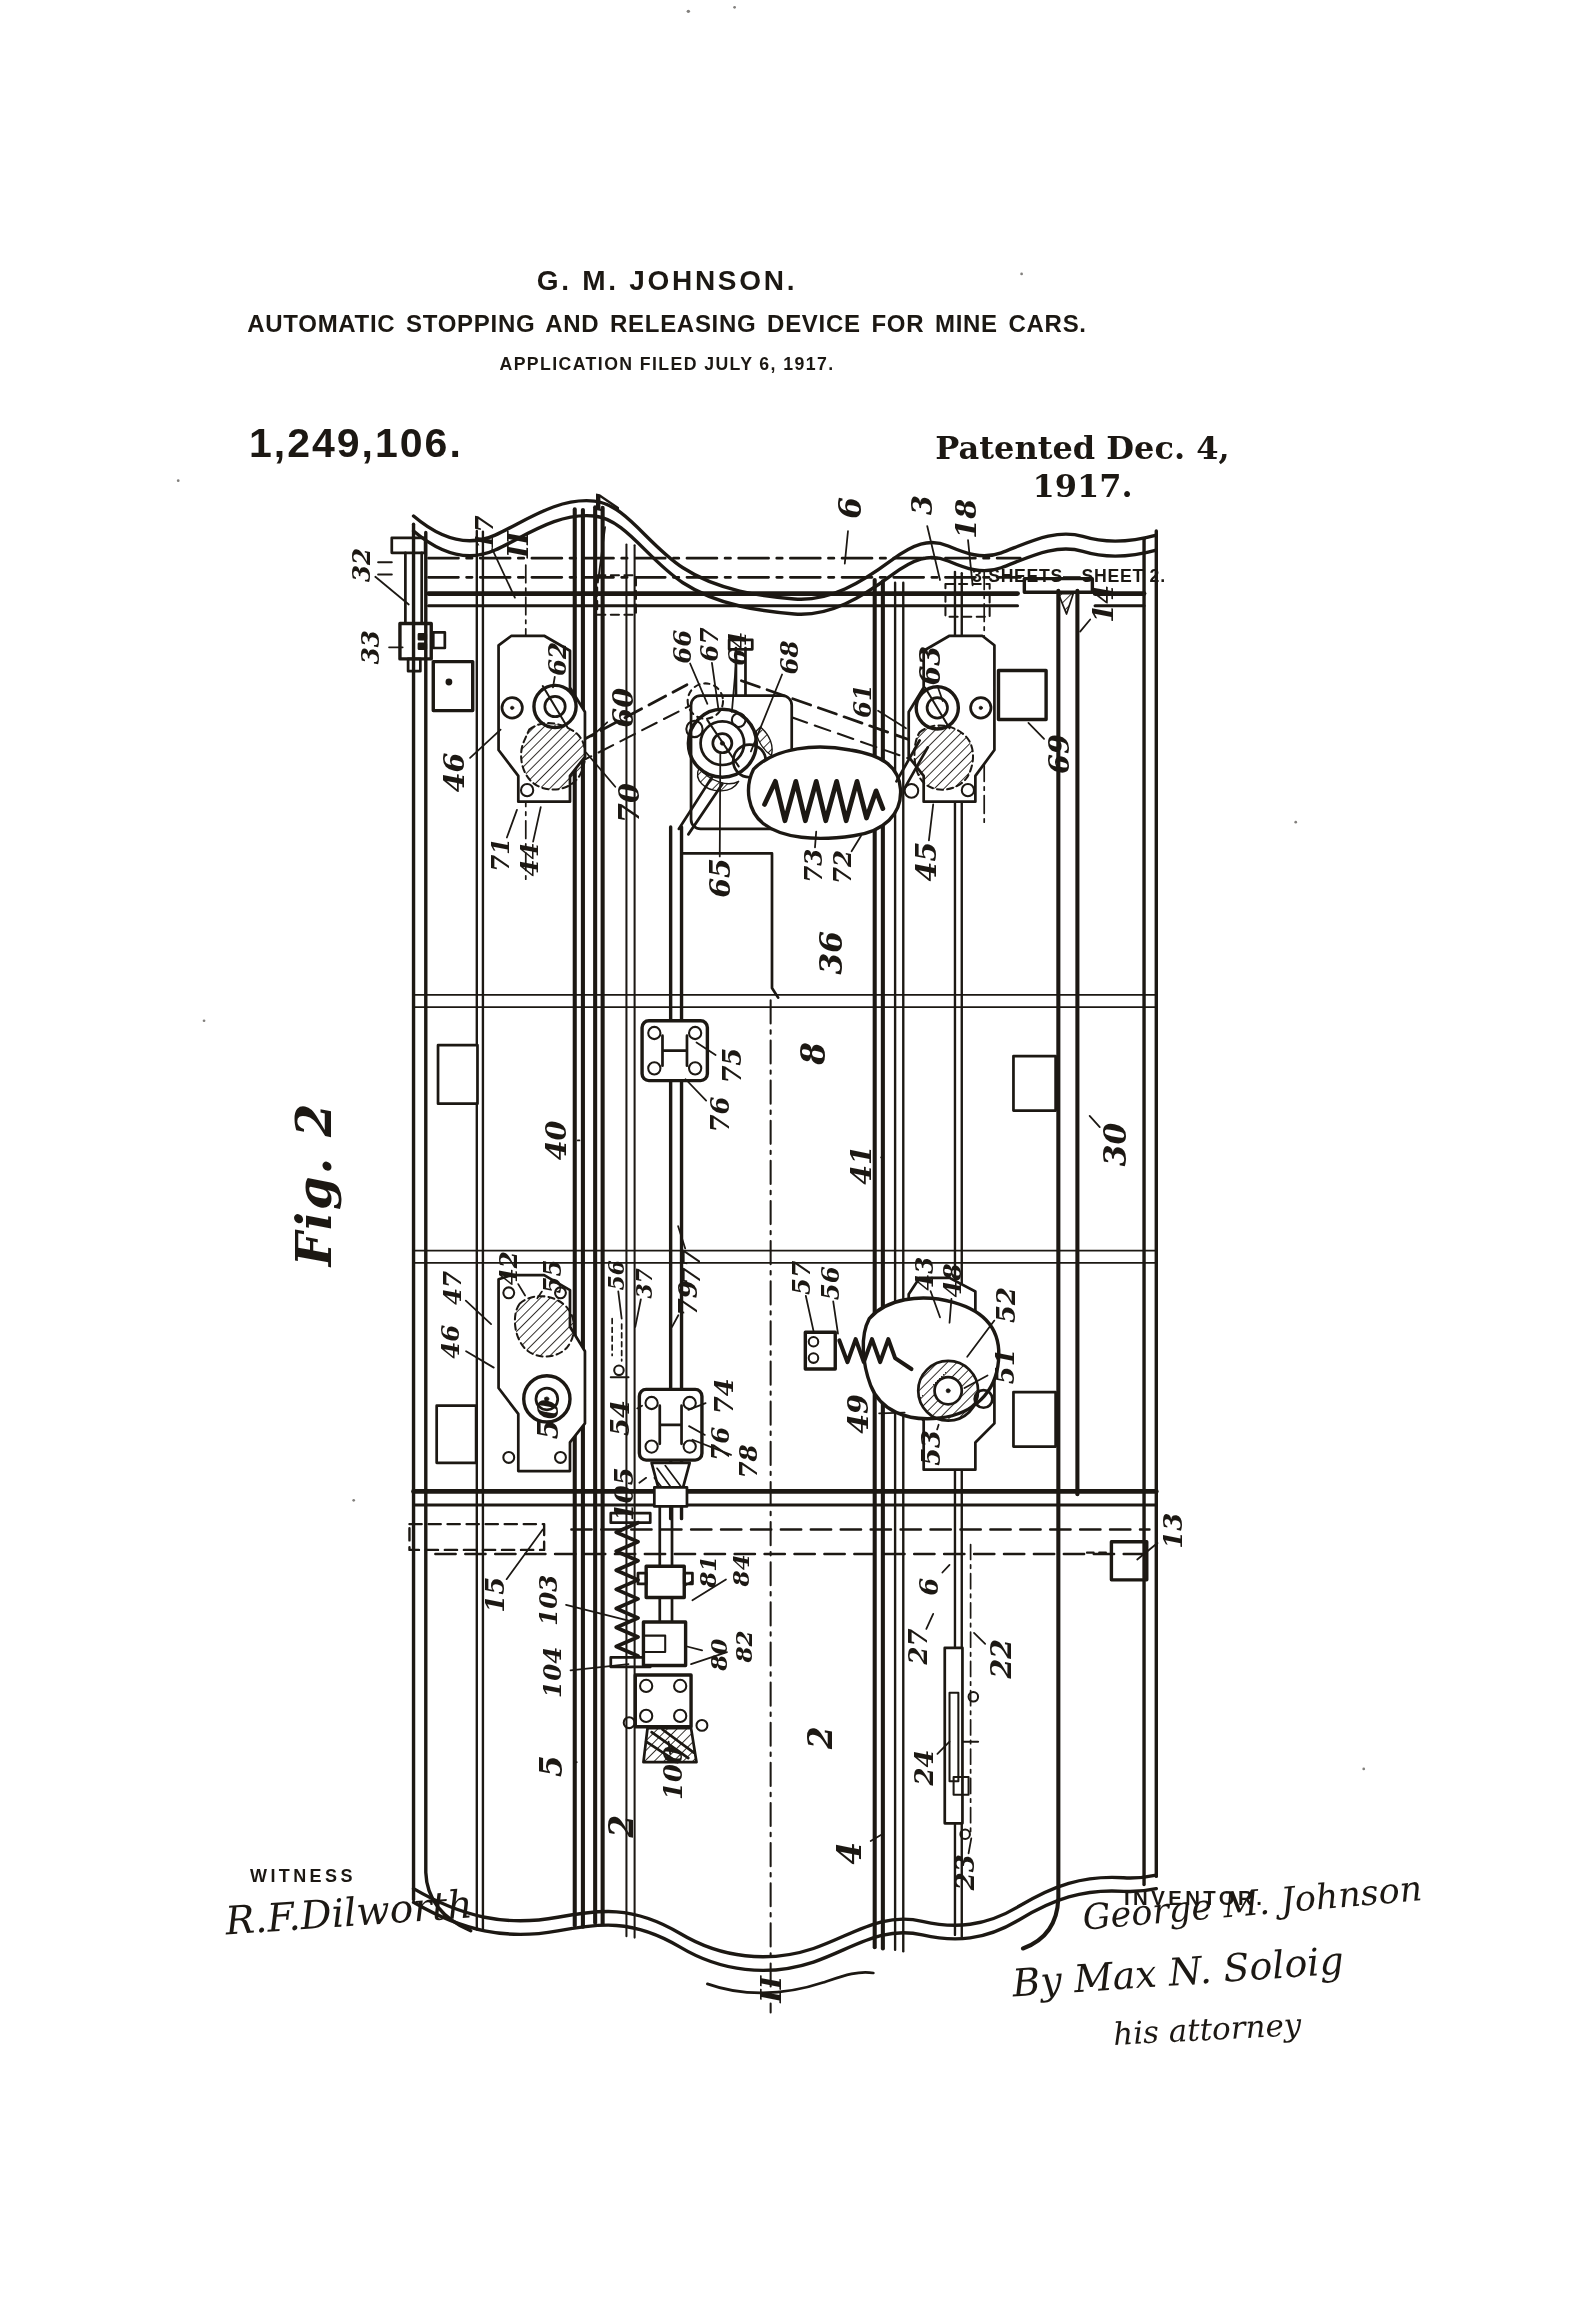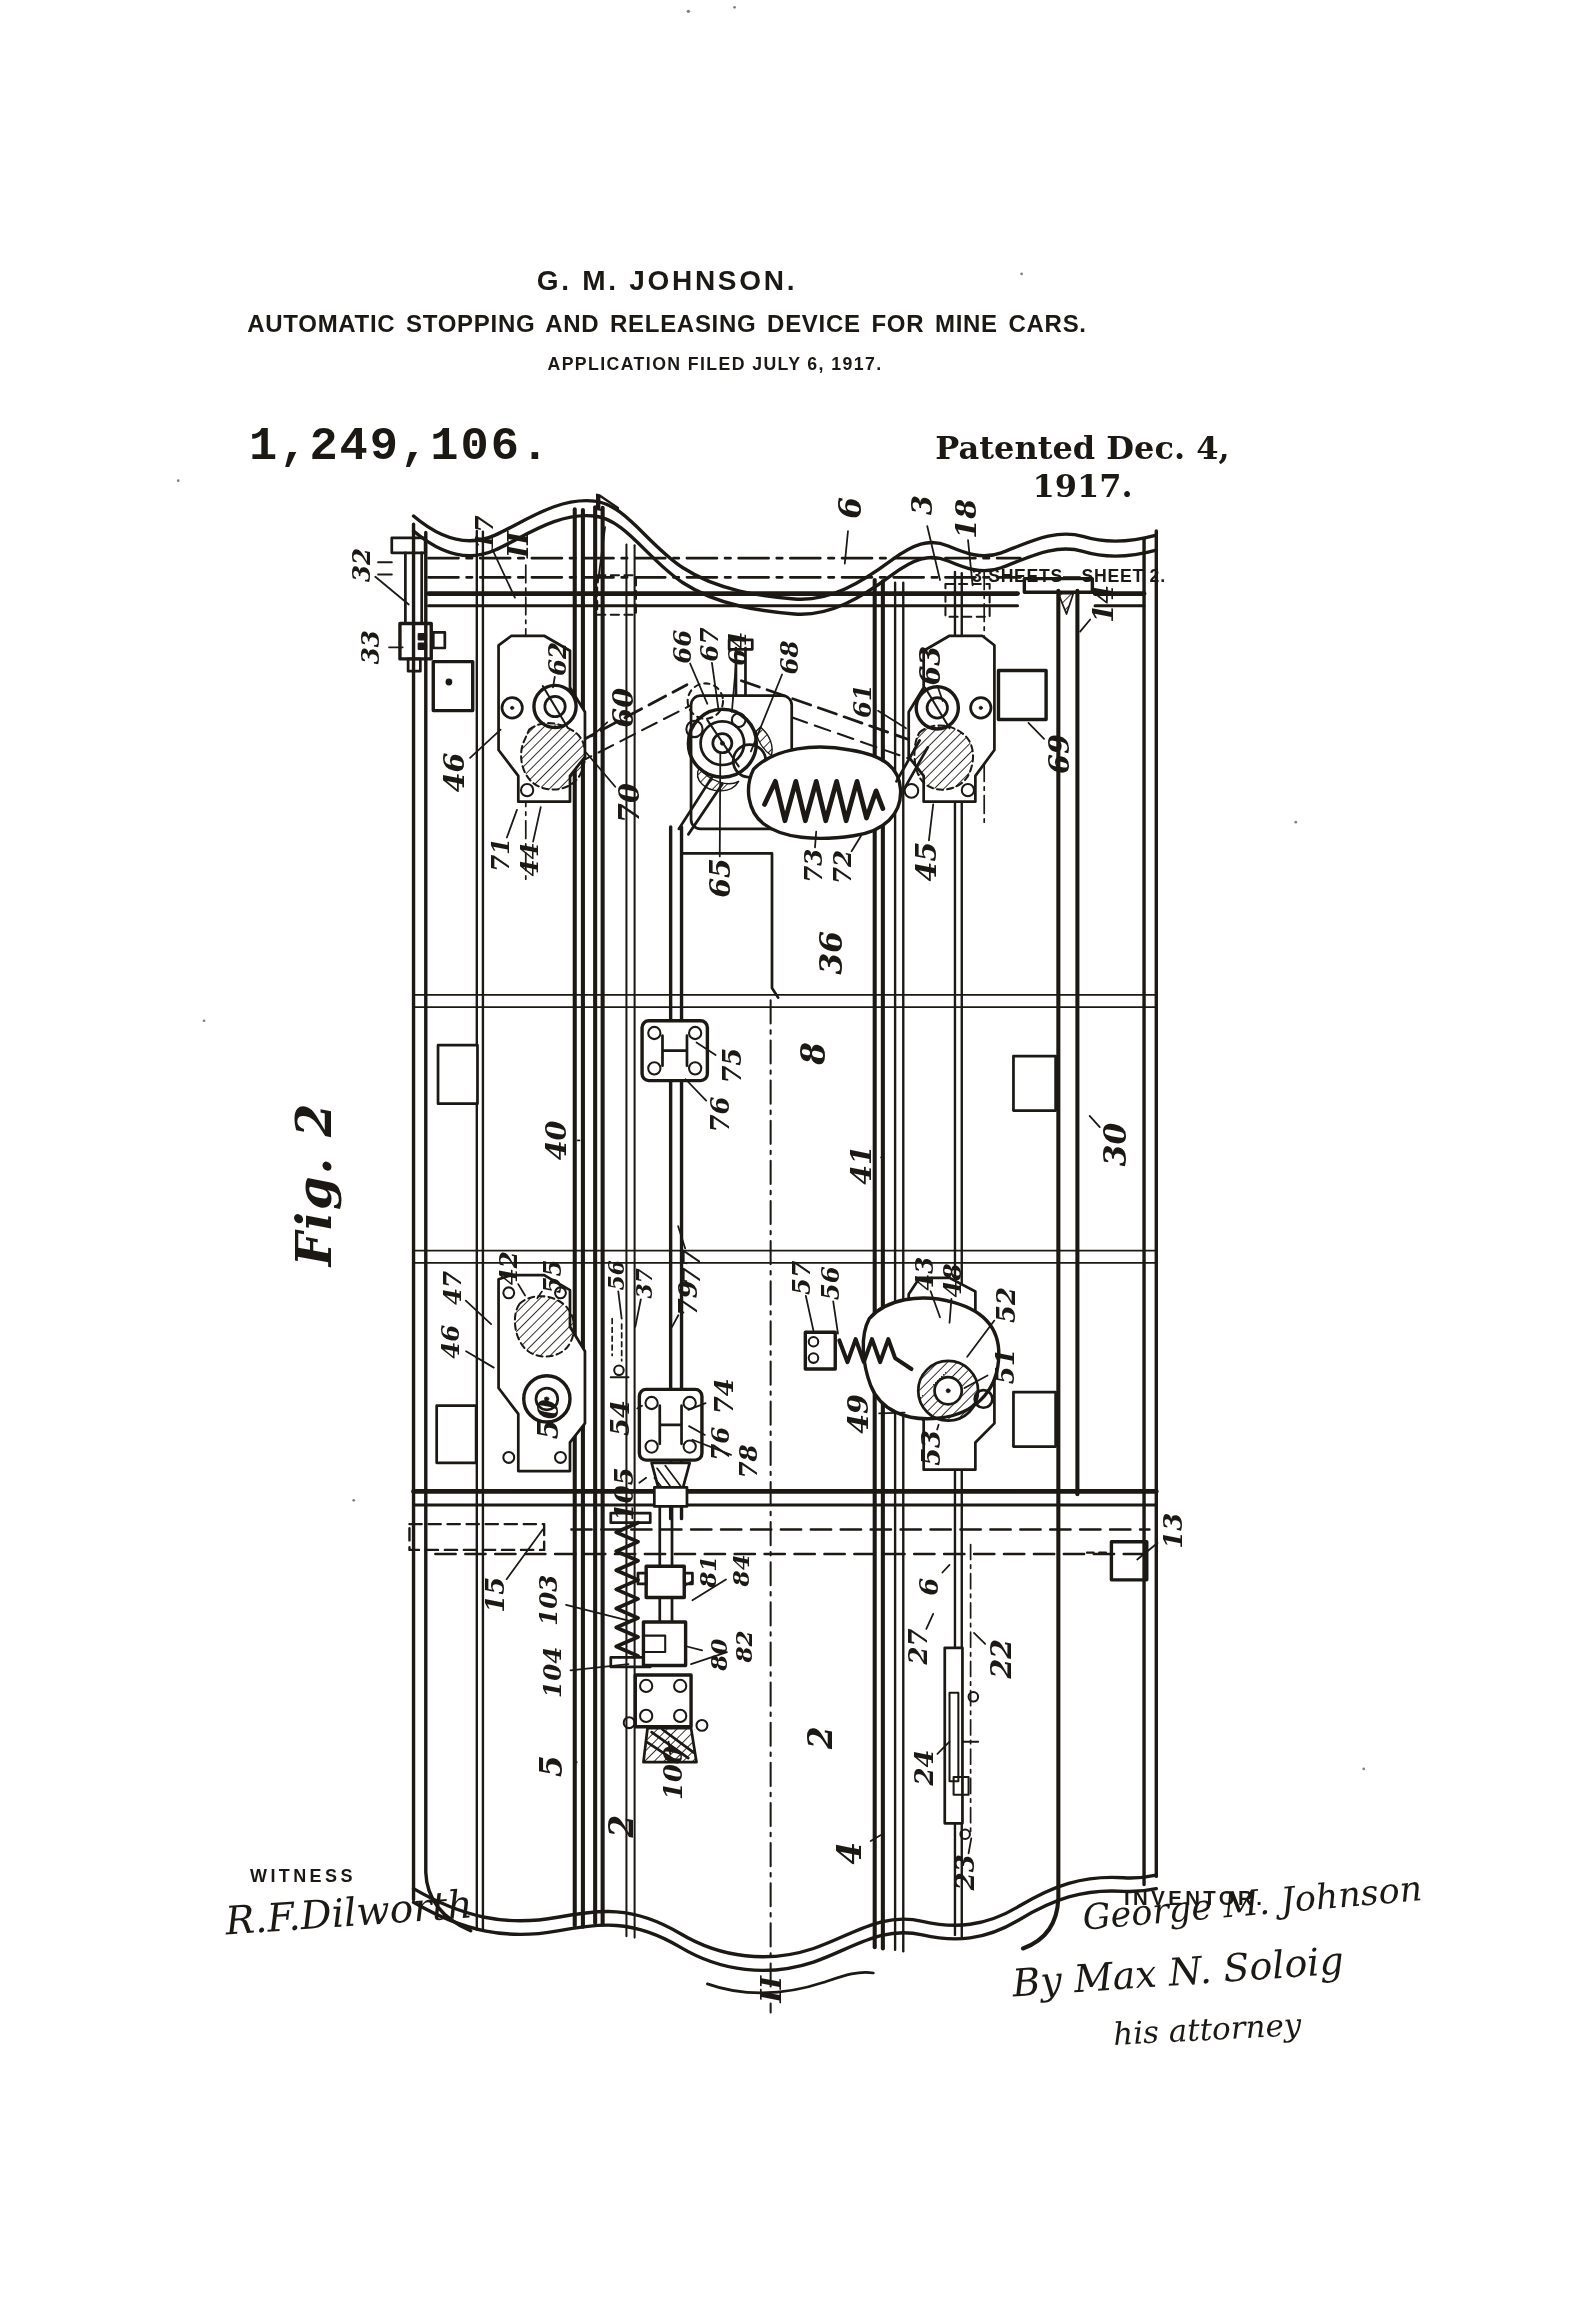--- a/index.html
+++ b/index.html
@@ -6,22 +6,22 @@
   html,body { margin:0; padding:0; }
   body {
     width:1578px; height:2319px; background:#ffffff; position:relative;
     overflow:hidden; color:var(--ink);
     font-family:"Liberation Sans", sans-serif;
   }
   .abs { position:absolute; }
   .ctr { left:0; width:1334px; text-align:center; }
   #inventor-name { top:265px; font-weight:700; font-size:28px; letter-spacing:2.7px; }
   #doc-title     { top:310px; font-weight:700; font-size:24px; letter-spacing:0.7px; word-spacing:3.4px;text-align:center; }
-  #application-line { top:354px; font-weight:700; font-size:17.7px; letter-spacing:1.4px;padding-left:48px; }
-  #patent-number { left:249px; top:420px; font-family:Liberation Mono, monospace; font-weight:700; font-size:47px; letter-spacing:2px; }
+  #application-line { top:354px; font-weight:700; font-size:17.7px; letter-spacing:1.4px; }
+  #patent-number { left:249px; top:420px; font-family:Liberation Sans, sans-serif; font-weight:700; font-size:41px; letter-spacing:2px; }
   #patented-line { left:899px; top:429px; width:367px; text-align:center; font-family:"DejaVu Serif", serif; font-weight:600; font-size:32px; }
   #sheet-line    { left:972px; top:566px; font-weight:700; font-size:17.7px; letter-spacing:0.7px; }
   #fig-label {
     left:314px; top:1184px; transform:translate(-50%,-50%) rotate(-90deg);
     font-family:"DejaVu Serif", serif; font-style:italic; font-weight:700;
     font-size:48px; letter-spacing:2px; white-space:nowrap;
   }
   #witness-label { left:250px; top:1866px; font-weight:700; font-size:18px; letter-spacing:3.4px; }
   #witness-sig   { left:225px; top:1890px; transform:rotate(-4deg); }
   #inventor-label{ left:1124px; top:1861px; font-weight:700; font-size:20.4px; letter-spacing:3.4px;margin-top:26px; }

